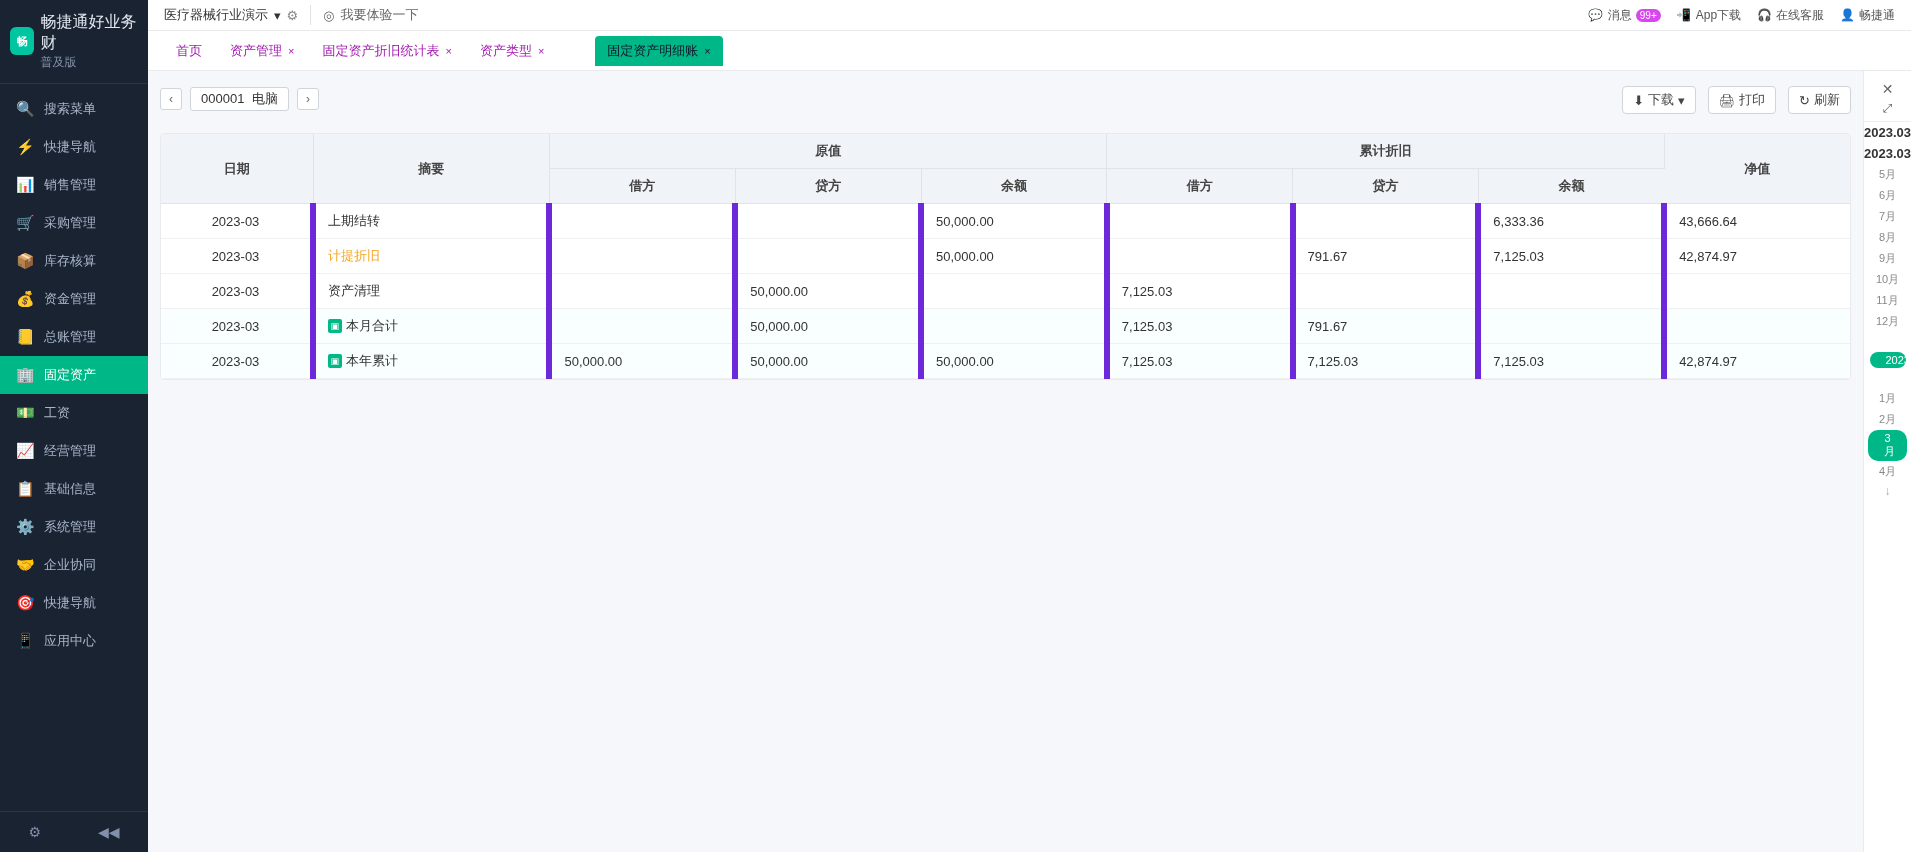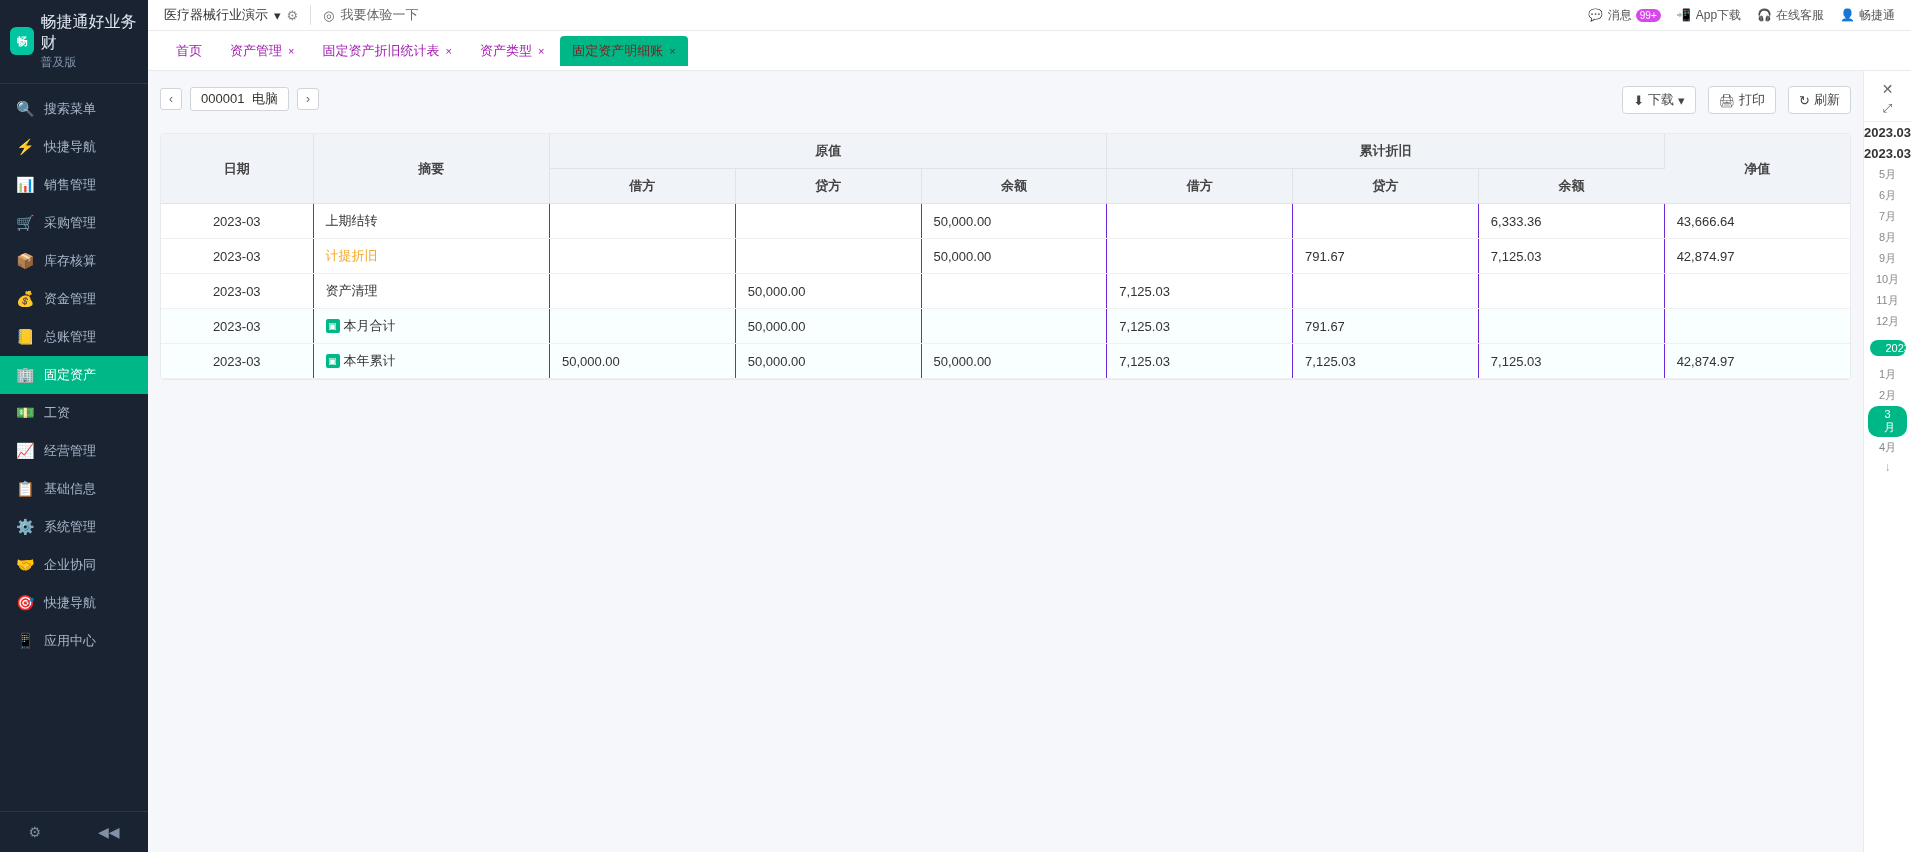--- a/index.html
+++ b/index.html
@@ -99,21 +99,21 @@
     }
     .tab {
       padding: 6px 12px;
       font-size: 13px;
       cursor: pointer;
       color: #a21caf;
       border-radius: 4px 4px 0 0;
       display: flex; align-items: center; gap: 4px;
       white-space: nowrap;
     }
-    .tab.active { background: #00b887; color: #7f1d1d; }
+    .tab.active { background: #00b887; color: #0f172a; margin-left: 35px; }
     .tab-close { font-size: 11px; color: inherit; margin-left: 2px; }
 
     
     .content { flex: 1; display: flex; overflow: hidden; background: #f5f7fa; }
     .main-content { flex: 1; overflow: auto; padding: 12px; }
 
     
     .asset-nav {
       display: flex; align-items: center; gap: 8px;
       margin-bottom: 10px; padding: 4px 0;
@@ -159,21 +159,21 @@
       padding: 8px 12px;
       border-bottom: 1px solid #e0e4e8;
       border-right: 1px solid #e0e4e8;
       text-align: center;
       white-space: nowrap;
     }
     thead th:last-child { border-right: none; }
     tbody td {
       padding: 8px 12px;
       border-bottom: 1px solid #f0f0f0;
-      border-right: 1px solid #6d28d9;
+      border-right: 6px solid #6d28d9;
       color: #333;
       white-space: nowrap;
     }
     tbody td:last-child { border-right: none; }
     .td-right { text-align: left; }
     .td-center { text-align: center; }
     .row-summary td { background: #f8fffe; }
     .row-year td { background: #f8fffe; }
     .summary-label {
       display: flex; align-items: center; gap: 4px; color: #333;
@@ -209,21 +209,21 @@
     .tl-month {
       text-align: center; font-size: 11px; color: #888;
       padding: 3px 0; cursor: pointer; position: relative;
     }
     .tl-month.active-month {
       background: #00b887; color: white; border-radius: 10px;
       margin: 0 4px; padding: 2px 16px;
     }
     .tl-year-label {
       background: #00b887; color: white; border-radius: 10px;
-      font-size: 11px; padding: 2px 16px; margin: 8px auto; display: block;
+      font-size: 11px; padding: 2px 16px; margin: 20px auto; display: block;
       text-align: center; width: 36px;
     }
     .tl-arrow { text-align: center; color: #aaa; font-size: 12px; padding: 2px; }
   </style>
 </head>
 <body>
 
 <div class="sidebar">
   <div class="sidebar-logo">
     <div class="logo-icon">畅</div>

